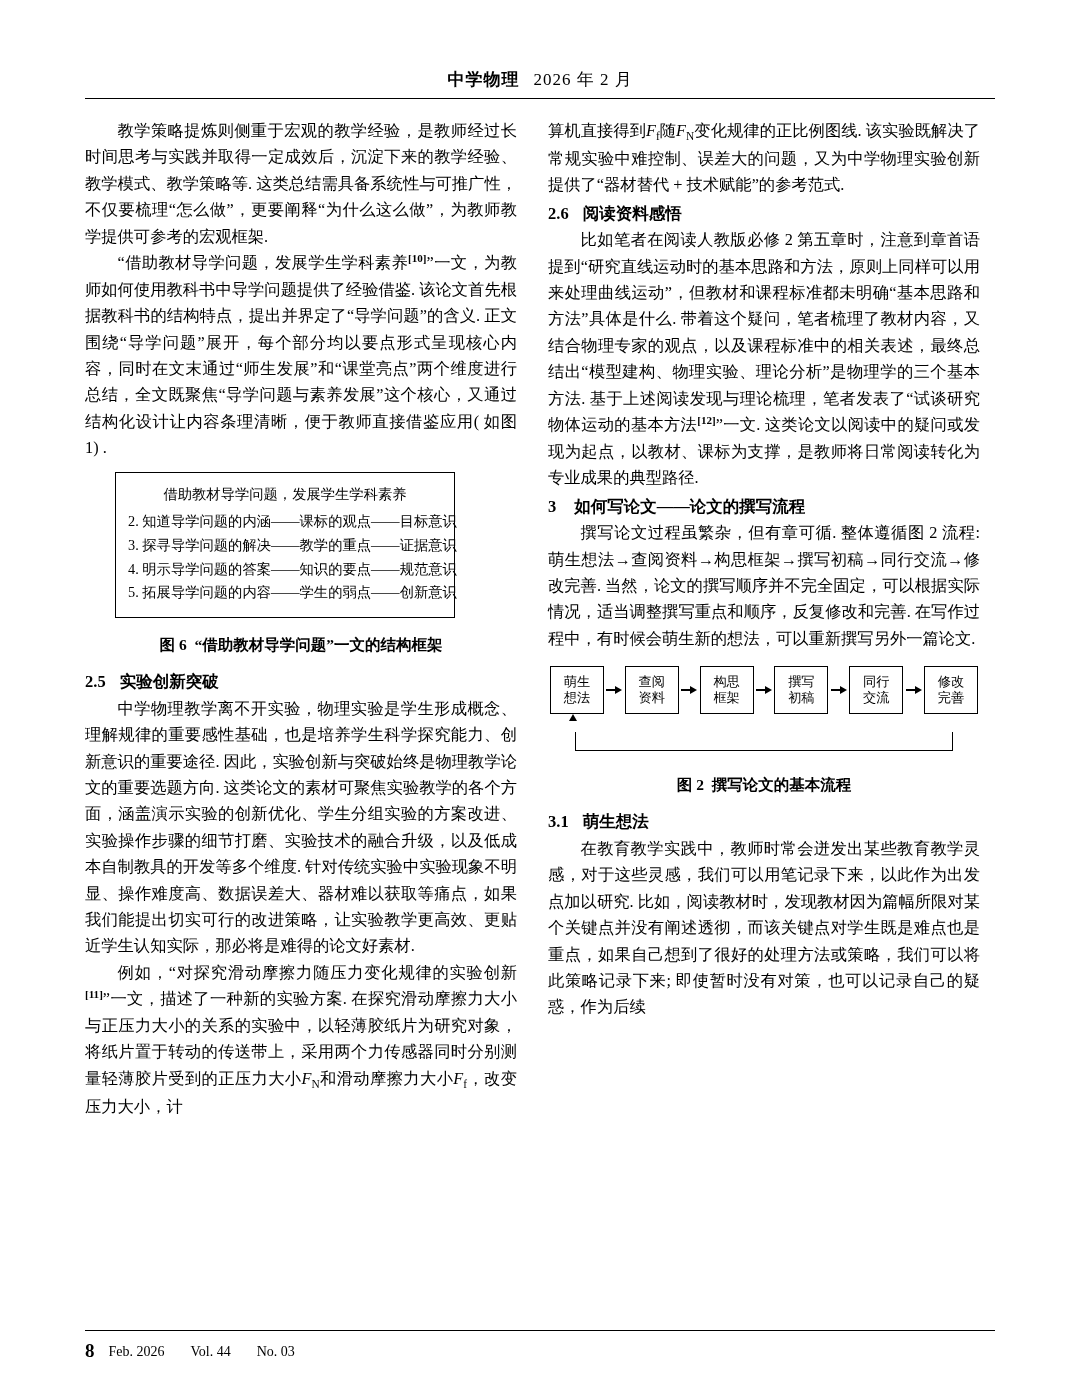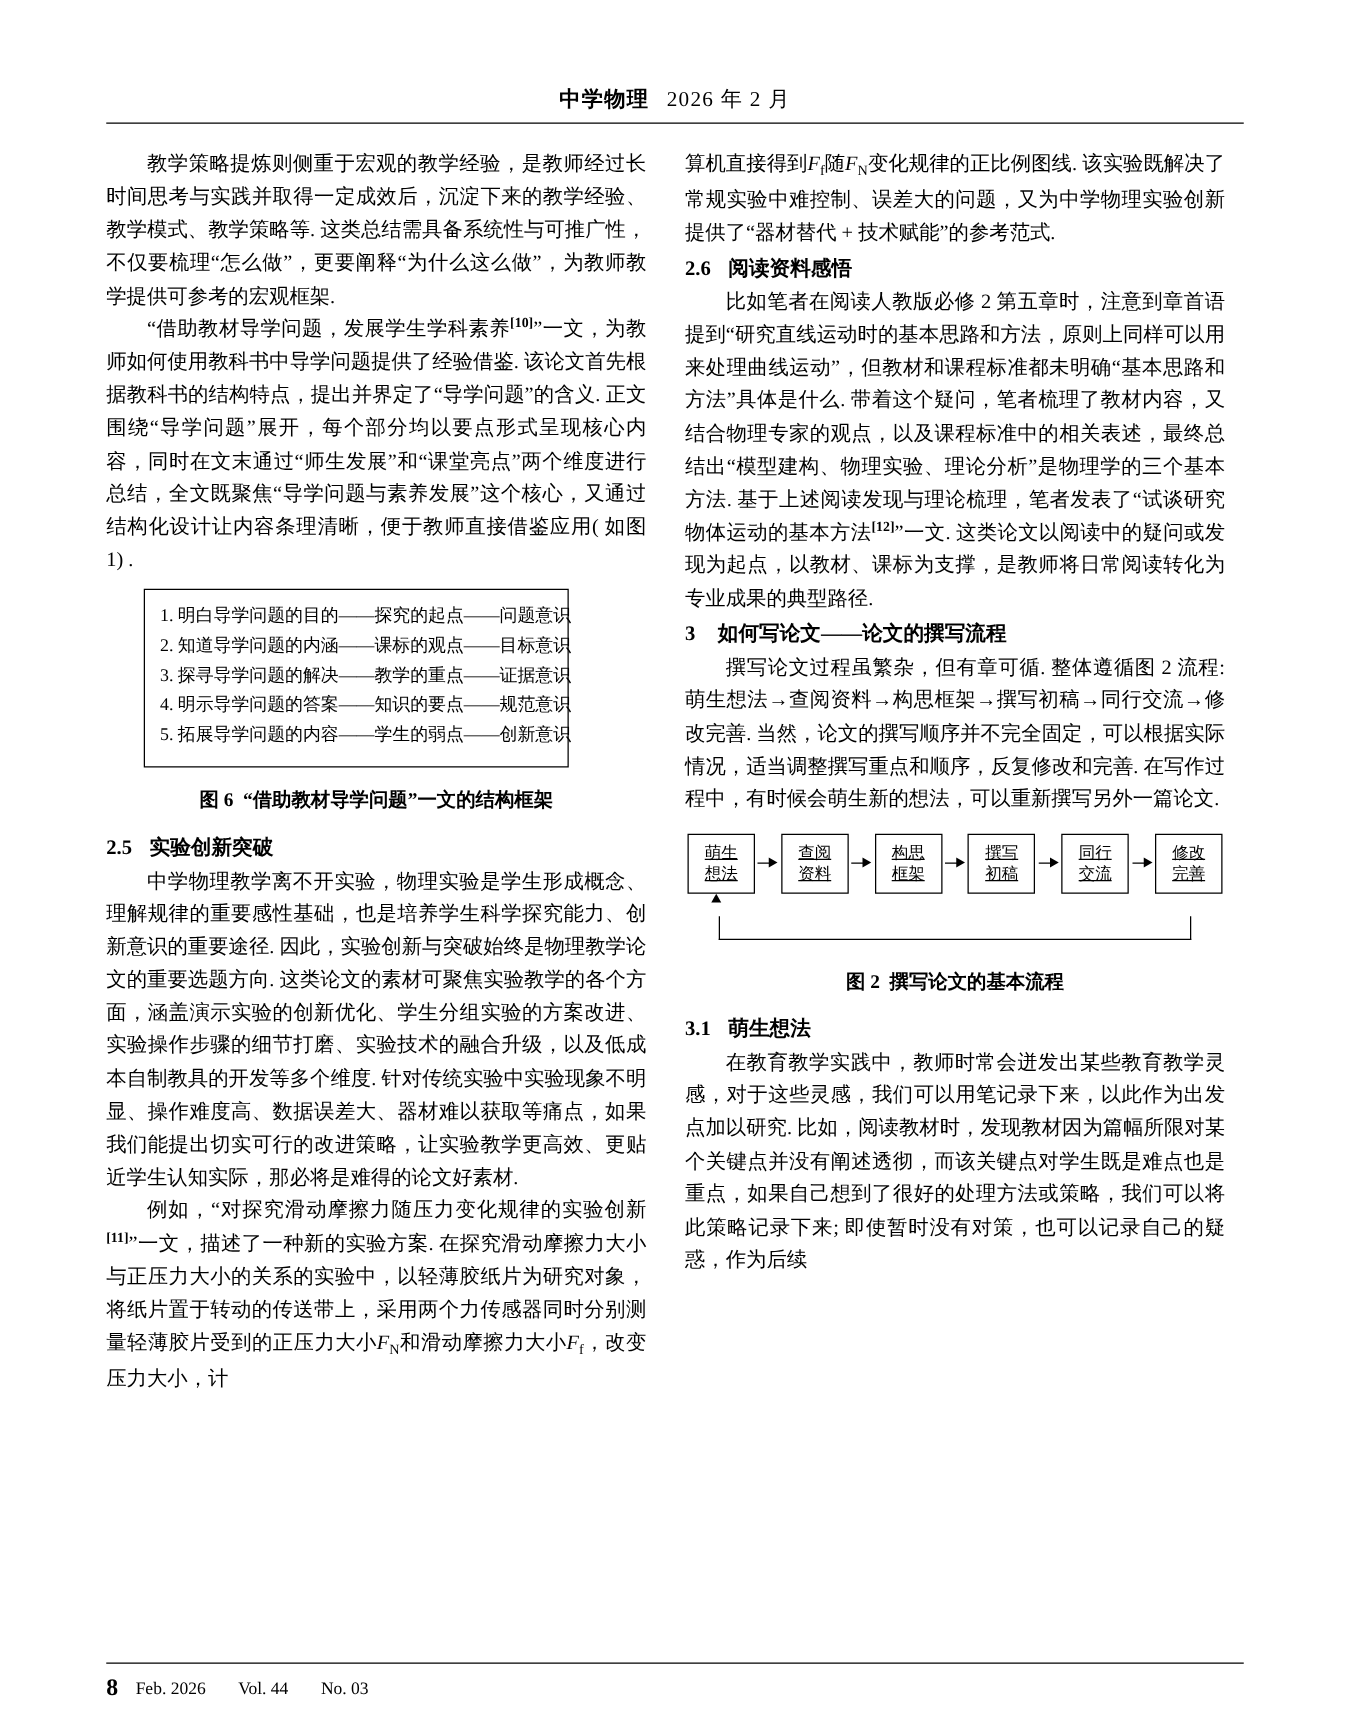--- a/index.html
+++ b/index.html
@@ -100,21 +100,20 @@
     font-size:15.5px;
     margin:14px 0 12px 0;
     text-indent:0;
   }
 
   
   .fig2 {
     margin:14px 0 0 0;
     position:relative;
     height:92px;
-    text-decoration:underline;
   }
   .flow {
     display:flex;
     align-items:center;
     justify-content:space-between;
     padding:0 2px;
   }
   .fbox {
     width:54px; height:48px;
     border:1.4px solid #000;
@@ -162,22 +161,22 @@
   </div>
   <div class="rule-top"></div>
 
   <div class="col col-left">
 
     <p class="ind">教学策略提炼则侧重于宏观的教学经验，是教师经过长时间思考与实践并取得一定成效后，沉淀下来的教学经验、教学模式、教学策略等. 这类总结需具备系统性与可推广性，不仅要梳理“怎么做”，更要阐释“为什么这么做”，为教师教学提供可参考的宏观框架.</p>
 
     <p class="ind"><span>“借助教材导学问题，发展学生学科素养</span><sup>[10]</sup><span>”一文，为教师如何使用教科书中导学问题提供了经验借鉴. 该论文首先根据教科书的结构特点，提出并界定了“导学问题”的含义. 正文围绕“导学问题”展开，每个部分均以要点形式呈现核心内容，同时在文末通过“师生发展”和“课堂亮点”两个维度进行总结，全文既聚焦“导学问题与素养发展”这个核心，又通过结构化设计让内容条理清晰，便于教师直接借鉴应用( 如图 1) .</span></p>
 
     <div class="fig1">
+      <div class="f1-title">借助教材导学问题，发展学生学科素养</div>
       <ol>
-        <li>1. 明白导学问题的目的——探究的起点——问题意识</li>
         <li>2. 知道导学问题的内涵——课标的观点——目标意识</li>
         <li>3. 探寻导学问题的解决——教学的重点——证据意识</li>
         <li>4. 明示导学问题的答案——知识的要点——规范意识</li>
         <li>5. 拓展导学问题的内容——学生的弱点——创新意识</li>
       </ol>
     </div>
     <p class="fig-cap"><span>图 6</span>&nbsp;&nbsp;<span>“借助教材导学问题”一文的结构框架</span></p>
 
     <p class="sec-head"><span class="num">2.5</span><span>实验创新突破</span></p>
 

